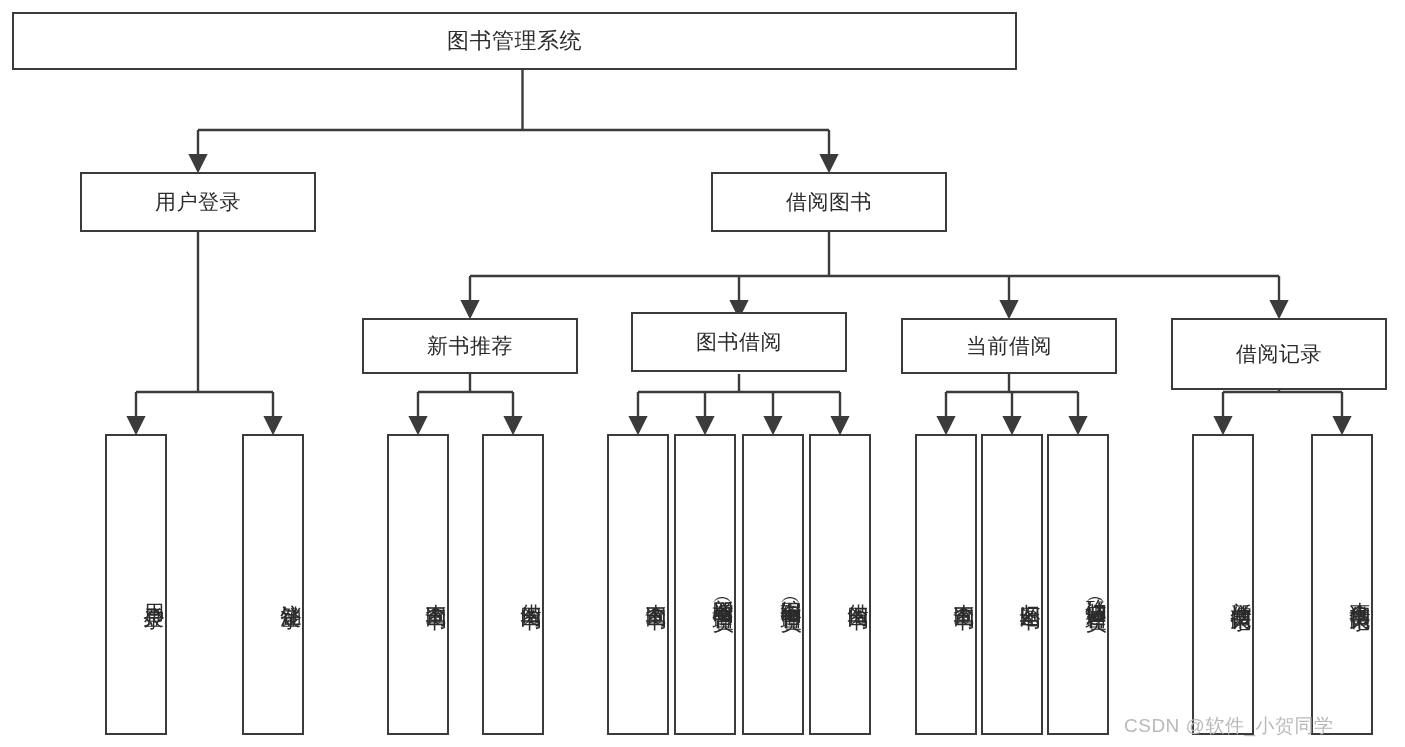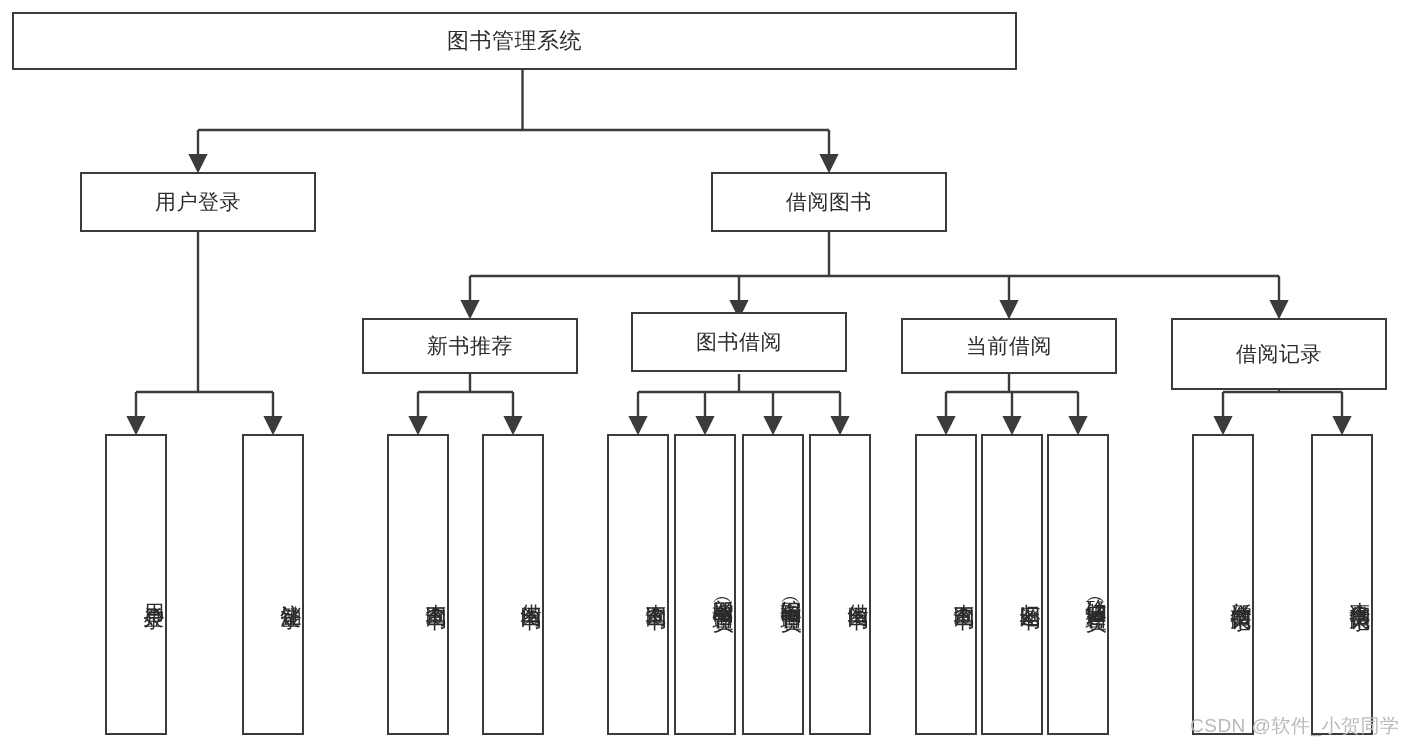--- a/index.html
+++ b/index.html
@@ -172,14 +172,14 @@
         <span class="vtext">确认归还（管理员）</span>
       </div>
       <div class="node v" style="left: 1192px; top: 434px; width: 62px; height: 301px;">
         <span class="vtext">新增借阅记录</span>
       </div>
       <div class="node v" style="left: 1311px; top: 434px; width: 62px; height: 301px;">
         <span class="vtext">查询借阅记录</span>
       </div>
     </div>
 
-  <div class="watermark" style="left:1190px; top:713px;text-align:center;">CSDN @软件_小贺同学</div>
+  <div class="watermark" style="left:1124px; top:713px;text-align:center;">CSDN @软件_小贺同学</div>
 </div>
 
 </body></html>

